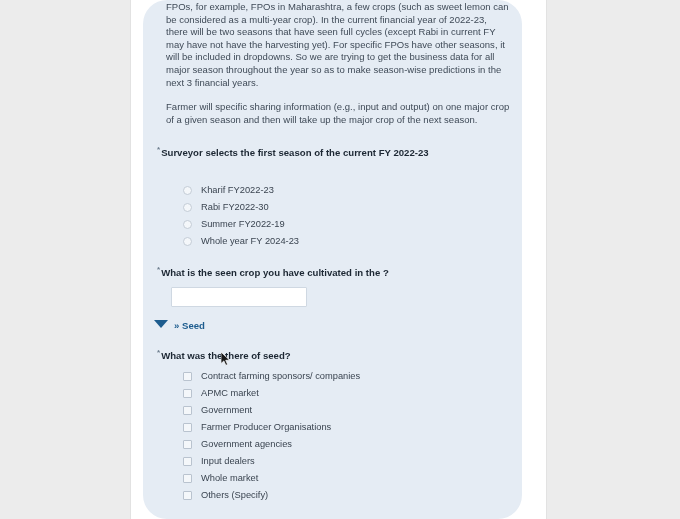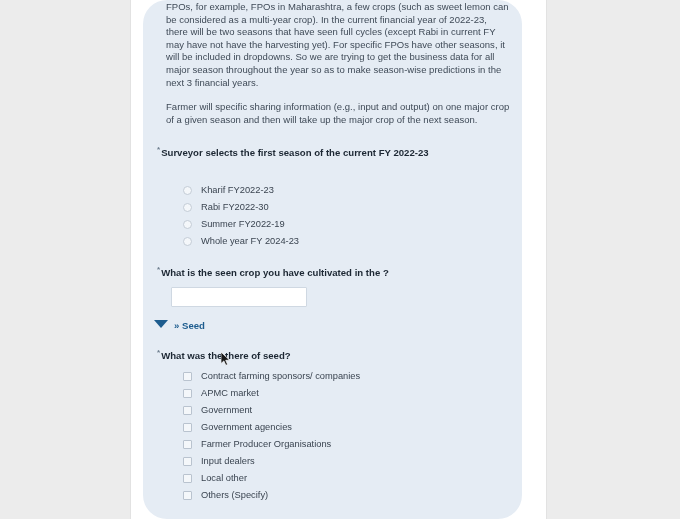--- a/index.html
+++ b/index.html
@@ -250,33 +250,33 @@
           <li class="opt-row">
             <span class="check-mark"></span>
             <span class="opt-text">APMC market</span>
           </li>
           <li class="opt-row">
             <span class="check-mark"></span>
             <span class="opt-text">Government</span>
           </li>
           <li class="opt-row">
             <span class="check-mark"></span>
+            <span class="opt-text">Farmer Producer Organisations</span>
+          </li>
+          <li class="opt-row">
+            <span class="check-mark"></span>
             <span class="opt-text">Government agencies</span>
           </li>
           <li class="opt-row">
             <span class="check-mark"></span>
-            <span class="opt-text">Farmer Producer Organisations</span>
-          </li>
-          <li class="opt-row">
-            <span class="check-mark"></span>
             <span class="opt-text">Input dealers</span>
           </li>
           <li class="opt-row">
             <span class="check-mark"></span>
-            <span class="opt-text">Local other</span>
+            <span class="opt-text">Whole market</span>
           </li>
           <li class="opt-row">
             <span class="check-mark"></span>
             <span class="opt-text">Others (Specify)</span>
           </li>
 
         </ul>
       </div>
 
     </div>

